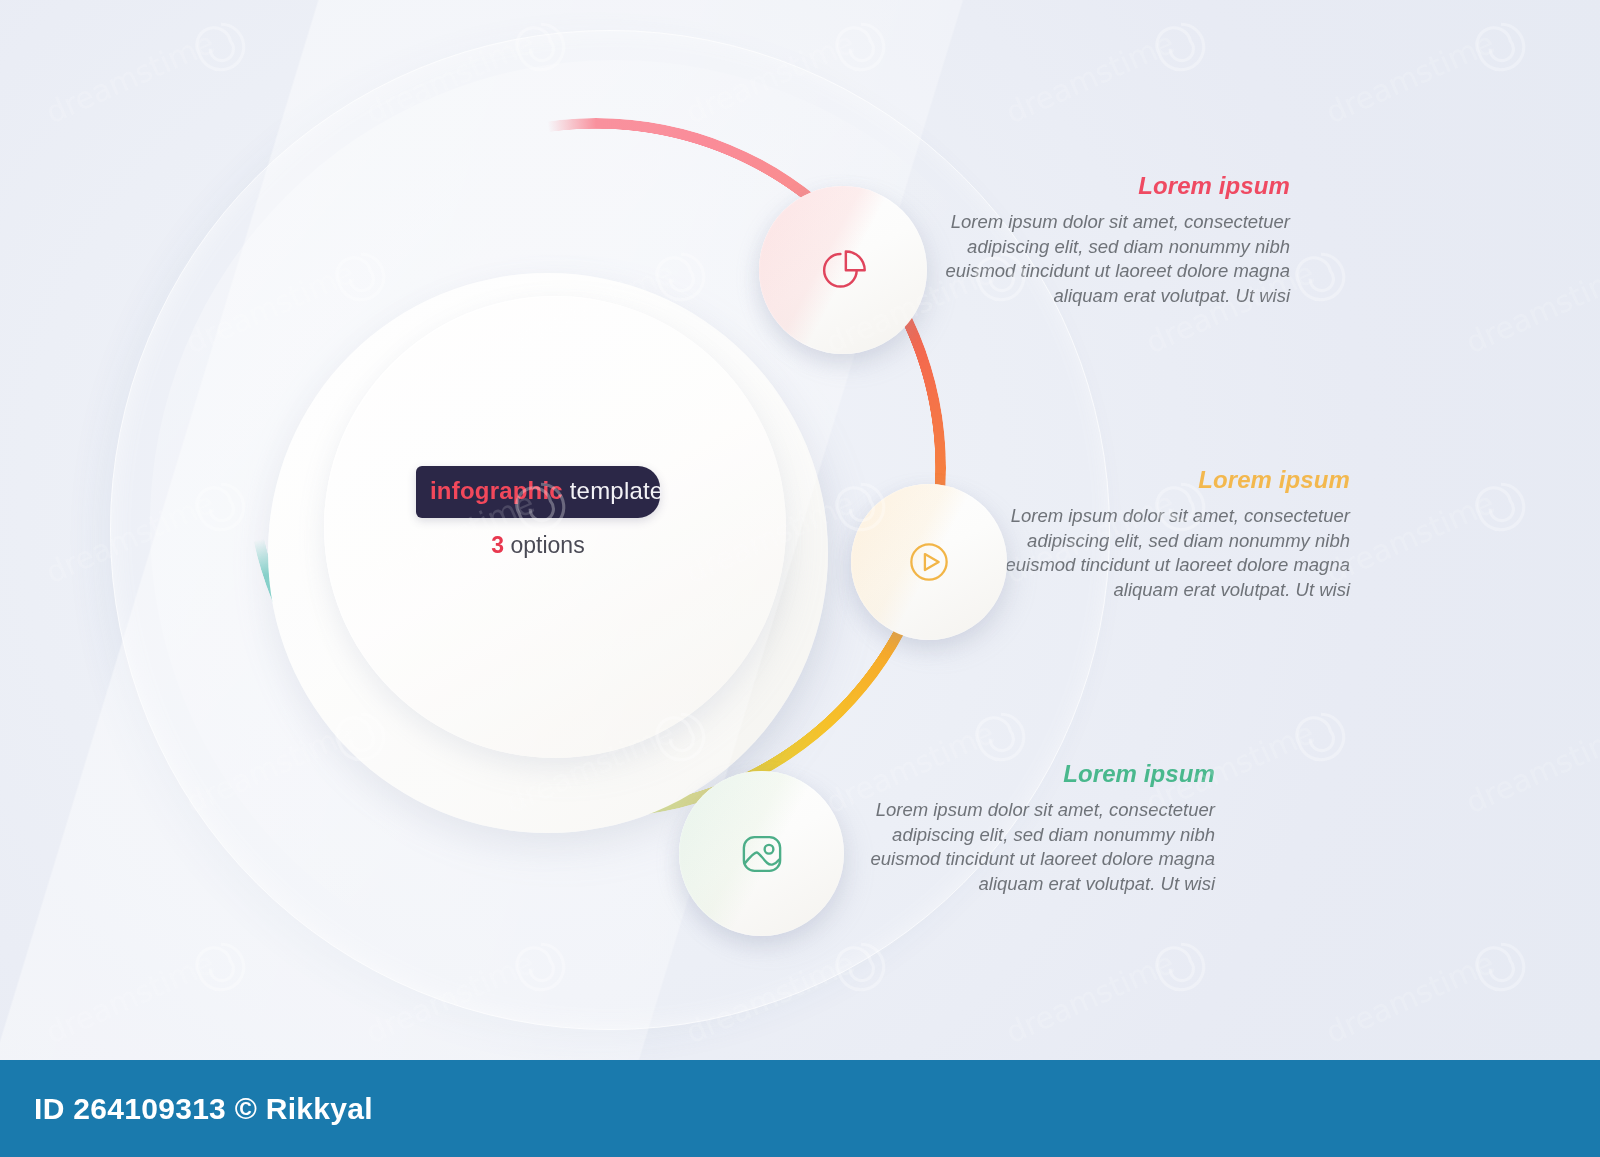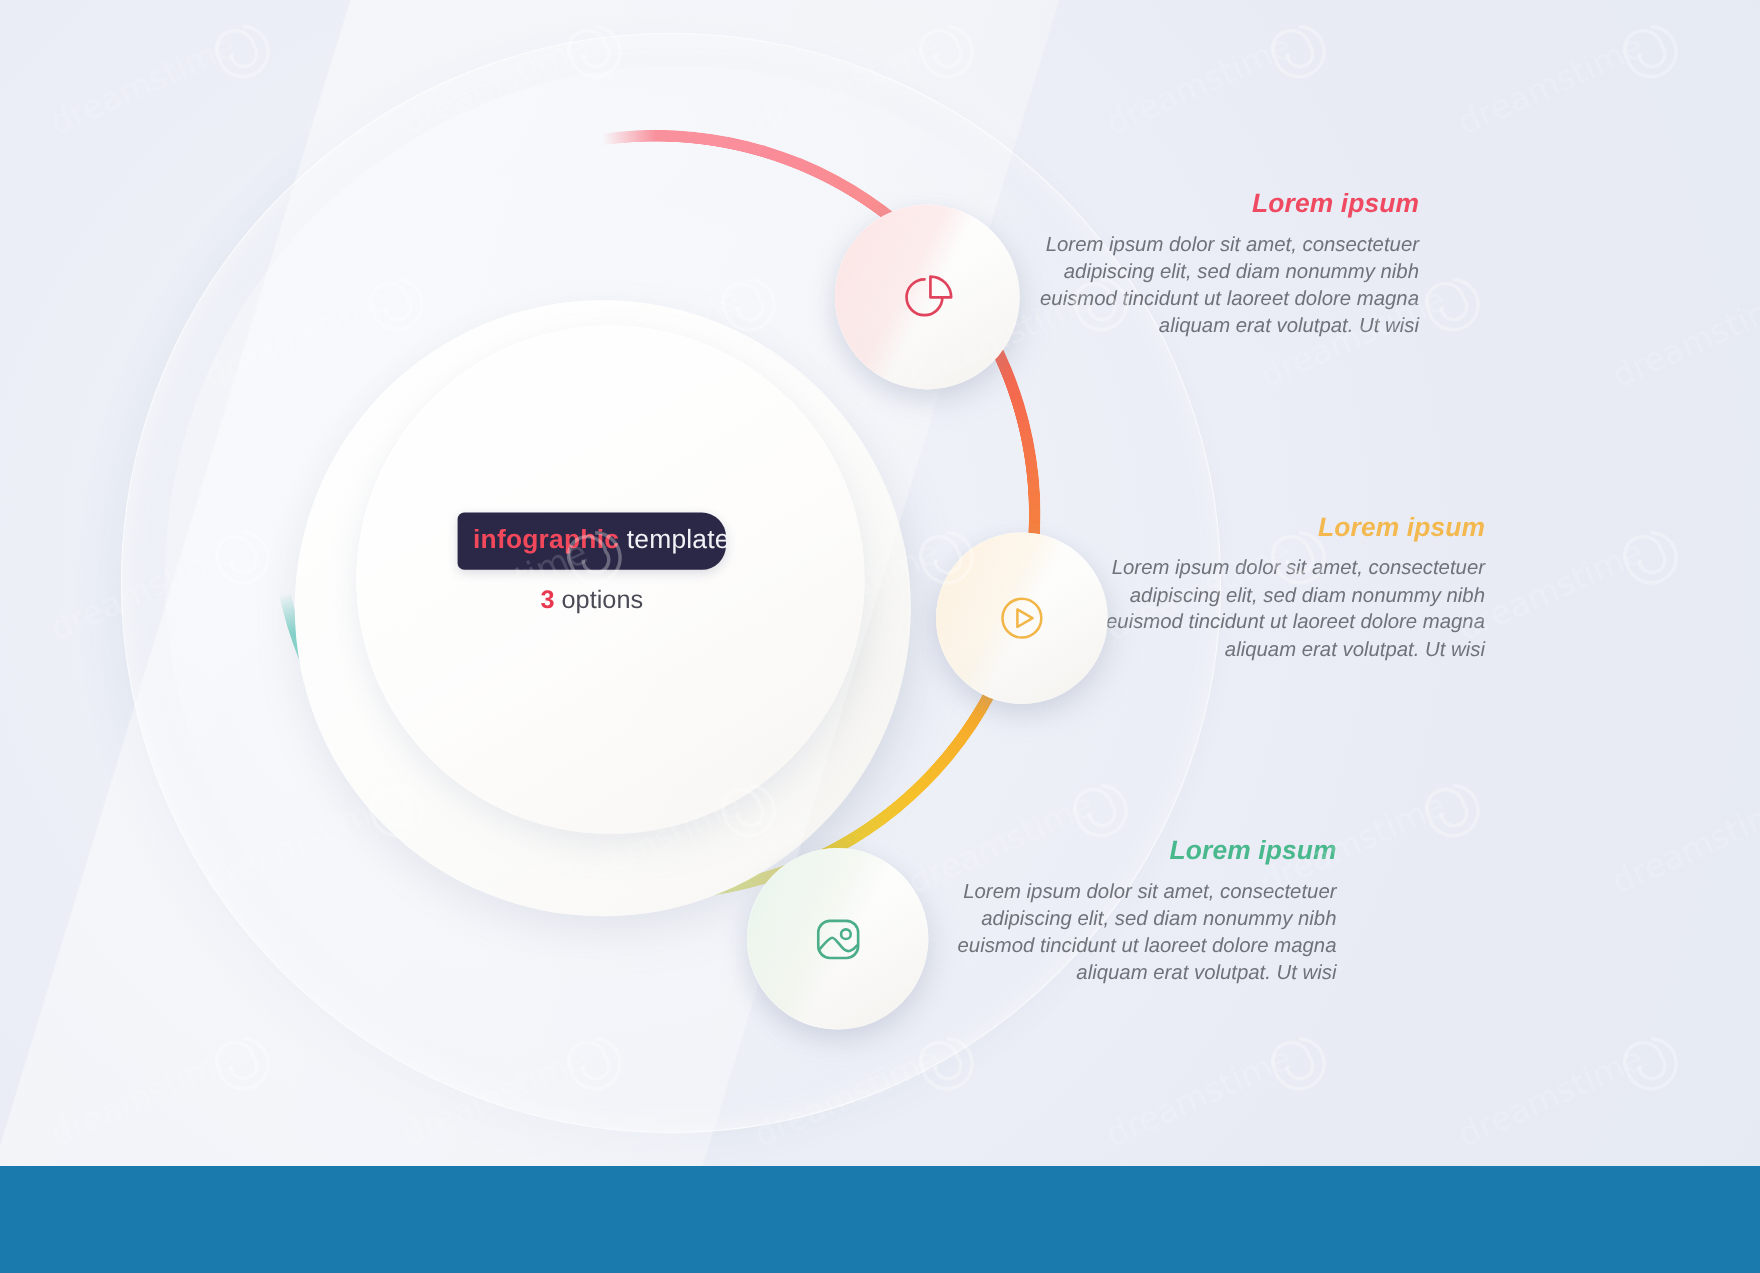--- a/index.html
+++ b/index.html
@@ -408,13 +408,14 @@
           <path d="M12 3.2 a8.8 8.8 0 1 1 -8.4 11.4 a6.6 6.6 0 1 1 12.1 -4.8 a4.5 4.5 0 1 1 -7.9 2.9" fill="none" stroke="rgba(255,255,255,0.55)" stroke-width="1.2"></path>
         </svg></div>
       <div class="wm" style="left: 1320px; top: 980px; opacity: 0.3;">dreamstime</div>
       <div class="wm-sp" style="left: 1470px; top: 936px;"><svg viewBox="0 0 24 24" width="62" height="62">
           <path d="M12 3.2 a8.8 8.8 0 1 1 -8.4 11.4 a6.6 6.6 0 1 1 12.1 -4.8 a4.5 4.5 0 1 1 -7.9 2.9" fill="none" stroke="rgba(255,255,255,0.55)" stroke-width="1.2"></path>
         </svg></div>
     </div>
 </div>
 
 <div id="footer">
+  <div id="ds-id">ID 264109313 © Rikkyal</div>
 </div>
 
 </body></html>

